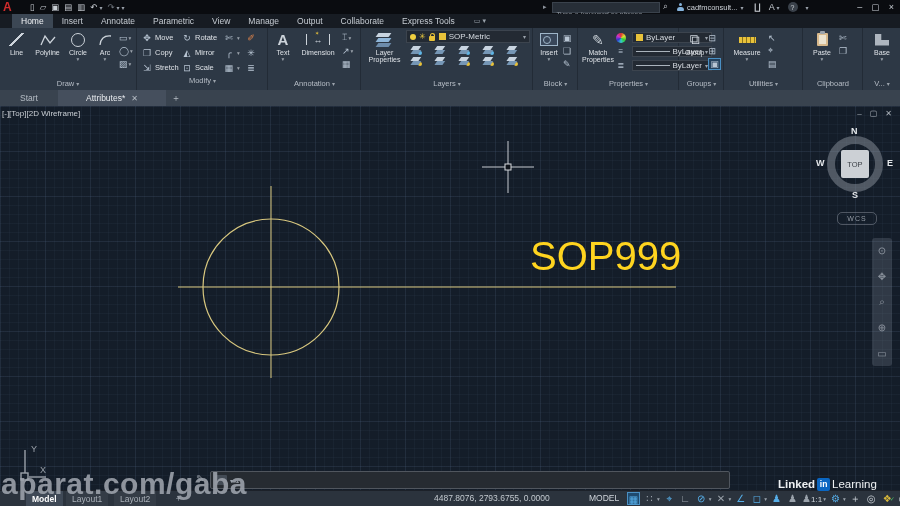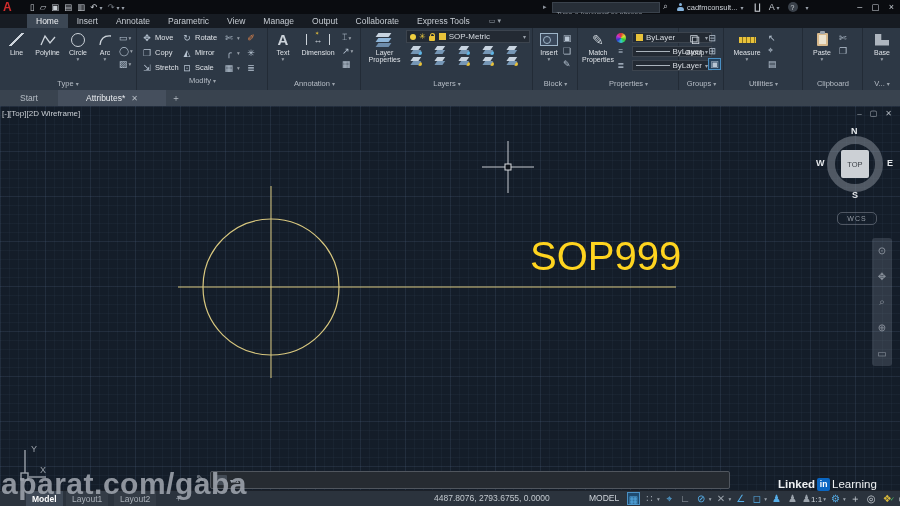--- a/index.html
+++ b/index.html
@@ -18,21 +18,21 @@
       font-family:"Liberation Sans",sans-serif;font-size:7.5px;font-style:italic;color:#9aa1aa;padding:0 3px}
   #search-box input::placeholder{color:#8a919a;font-style:italic}
   #mag{left:663px;top:1px;font-size:9px;color:#c9ced4}
   .person{width:8px;height:8px;position:relative;display:inline-block}
   .person::before{content:"";position:absolute;left:2.5px;top:0;width:3px;height:3px;border-radius:50%;background:#85b3dc}
   .person::after{content:"";position:absolute;left:0.5px;top:3.5px;width:7px;height:4px;border-radius:3px 3px 1px 1px;background:#85b3dc}
   #account{left:676px;top:0;display:flex;gap:3px;align-items:center;height:14px;font-size:7.5px;color:#ccd1d7}
   #store-icons{left:754px;top:0;display:flex;gap:8px;align-items:center;height:14px;font-size:9px;color:#c9ced4}
   #win-btns{right:6px;top:0;display:flex;gap:9px;height:14px;align-items:center;font-size:9px;color:#c9ced4}
   
-  #tabrow{left:0;top:14px;width:900px;height:14px;background:#171c23;display:flex;align-items:stretch;padding-left:27px;box-sizing:border-box}
+  #tabrow{left:0;top:14px;width:900px;height:14px;background:#171c23;display:flex;align-items:stretch;padding-left:12px;box-sizing:border-box}
   .rtab{padding:0 9px;font-size:8.5px;line-height:14px;color:#c6ccd3}
   .rtab.active{background:#3c4754;color:#f0f2f5}
   #ribbon-toggle{margin-left:10px;font-size:7px;color:#9aa2ab;line-height:14px}
   
   #ribbon{left:0;top:28px;width:900px;height:62px;background:#2d3845}
   .panel{position:absolute;top:0;height:62px;border-right:1px solid #222b36;display:flex;flex-direction:column;box-sizing:border-box}
   .pbody{flex:1;display:flex;padding:2px 2px 0 3px;gap:2px}
   .plabel{height:12px;font-size:7.5px;color:#b6bdc6;text-align:center;line-height:12px;white-space:nowrap}
   .plabel .caret{font-size:6px;color:#9aa2ab;margin-left:2px}
   .bb{display:flex;flex-direction:column;align-items:center;font-size:7px;color:#dde1e6;gap:1px;padding-top:1px}
@@ -237,21 +237,21 @@
         <span class="mini-row">
             <span>◯</span>
             <span class="c">▾</span>
           </span>
         <span class="mini-row">
             <span>▨</span>
             <span class="c">▾</span>
           </span>
       </div>
     </div>
-    <div class="plabel"><span>Type</span><span class="caret">▾</span></div>
+    <div class="plabel"><span>Draw</span><span class="caret">▾</span></div>
   </div>
 
   <div class="panel" style="left:138px;width:130px">
     <div class="mod-grid">
       <span class="mcell">
           <span class="mi">✥</span>
           <span>Move</span>
         </span>
       <span class="mcell">
           <span class="mi">↻</span>

